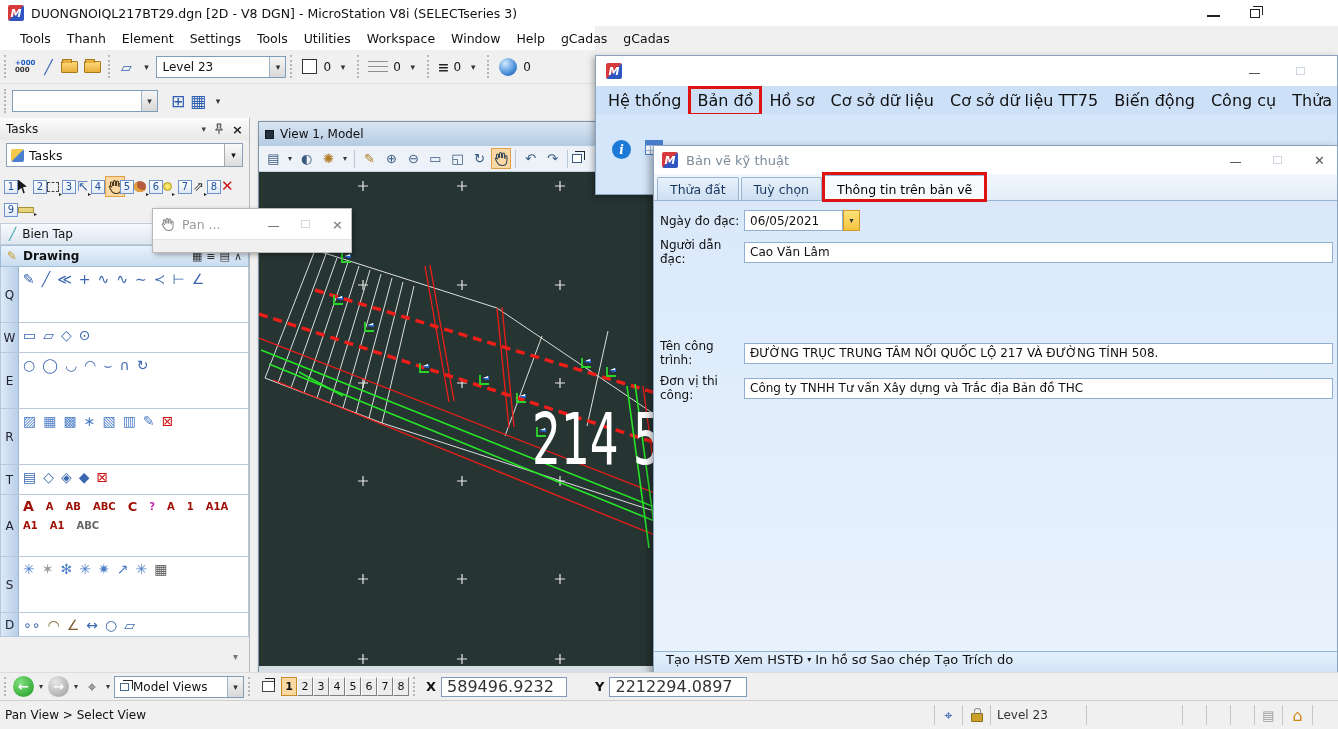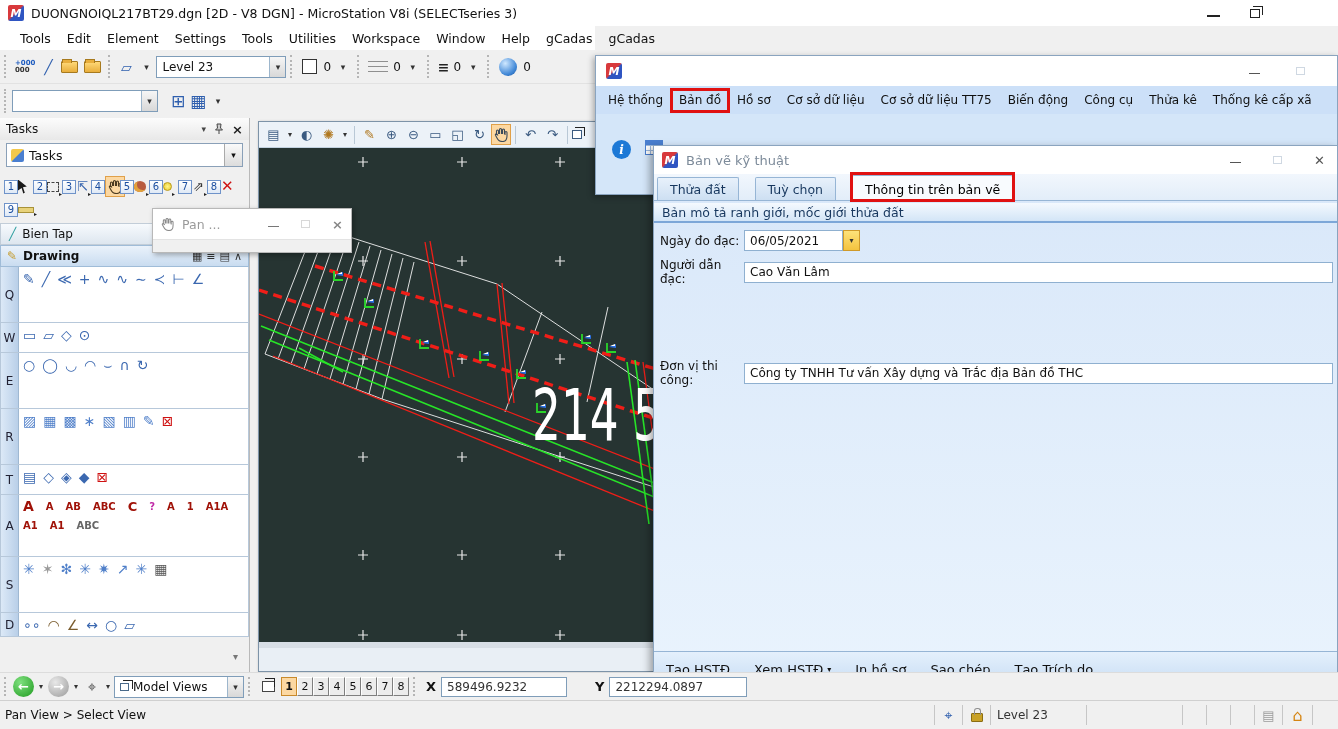--- a/index.html
+++ b/index.html
@@ -102,79 +102,79 @@
   .pan-title .ctl{margin-left:auto;display:flex;gap:22px;align-items:center;color:#777;}
   .ico-min2{width:11px;border-bottom:1.5px solid #777;height:6px;}
   .ico-max2{width:9px;height:8px;border:1.5px solid #d8d8d8;}
   .panbody{height:13px;background:#f0f0f0;border-top:1px solid #e3e3e3;}
   
   .gcadas{left:595px;top:55px;width:743px;height:140px;background:#d4e6f9;border:1px solid #8aa4bf;box-shadow:-2px 2px 6px rgba(0,0,0,.3);}
   .gc-title{height:30px;background:#fff;display:flex;align-items:center;gap:8px;padding:0 10px;}
   .gc-title .t{color:#7d8b9a;font-size:13px;}
   .gc-title .ctl{margin-left:auto;display:flex;gap:36px;align-items:center;margin-right:22px;color:#555;}
   .gc-menu{height:28px;background:#cce0f8;display:flex;align-items:center;padding-left:4px;white-space:nowrap;overflow:hidden;}
-  .gc-menu .mi{padding:5px 8px;font-size:12px;position:relative;}
+  .gc-menu .mi{padding:5px 8px;font-size:16px;position:relative;}
   .ring-menu{position:absolute;left:-1px;right:-1px;top:0px;bottom:-1px;border:3px solid var(--accent_red);pointer-events:none;}
   .gc-body{height:80px;display:flex;align-items:flex-start;gap:14px;padding:26px 0 0 16px;}
   .infoico{width:19px;height:19px;border-radius:50%;background:#1d79d6;color:#fff;font-weight:bold;font-family:"DejaVu Serif",serif;font-style:italic;display:flex;align-items:center;justify-content:center;font-size:12px;}
   .gridico{width:18px;height:15px;border:1.5px solid #4a7fd0;background:
      linear-gradient(#4a7fd0 0 4px,transparent 4px),
      repeating-linear-gradient(90deg,transparent 0 4px,#9db9dd 4px 5px),
      repeating-linear-gradient(transparent 0 4px,#9db9dd 4px 5px),#fff;}
   
   .dlg{left:653px;top:145px;width:685px;height:533px;background:linear-gradient(#d8e7f9,#e9f3fd);border:1px solid #8aa4bf;box-shadow:-3px 3px 8px rgba(0,0,0,.35);display:flex;flex-direction:column;}
   .dlg-title{height:28px;background:#fff;display:flex;align-items:center;gap:8px;padding:0 8px;flex:0 0 auto;}
   .dlg-title .t{color:#7d8b9a;font-size:13px;}
   .dlg-title .ctl{margin-left:auto;display:flex;gap:32px;align-items:center;color:#555;margin-right:4px;}
   .closex{font-size:13px;color:#555;}
-  .tabs{height:27px;display:flex;align-items:flex-end;padding-left:3px;gap:16px;background:linear-gradient(#f2f7fd,#e2edf9);border-bottom:1px solid #96b5d5;flex:0 0 auto;}
+  .tabs{height:27px;display:flex;align-items:flex-end;padding-left:3px;gap:2px;background:linear-gradient(#f2f7fd,#e2edf9);border-bottom:1px solid #96b5d5;flex:0 0 auto;}
   .tab{padding:4px 12px 3px;font-size:12.5px;background:linear-gradient(#e8f1fb,#cddff2);border:1px solid #96b5d5;border-bottom:none;border-radius:2px 2px 0 0;color:#17375e;position:relative;}
   .tab.active{background:#f8fbfe;color:#000;padding-top:6px;margin-bottom:-1px;border-bottom:1px solid #f8fbfe;}
   .ring-tab{position:absolute;left:-3px;right:-3px;top:-4px;bottom:-2px;border:3px solid var(--accent_red);pointer-events:none;}
   .dlg-content{flex:1;padding:2px 0 0;display:flex;flex-direction:column;overflow:hidden;}
   .sechd{height:20px;background:linear-gradient(#f4f9fe,#d3e5f7);border-bottom:2px solid #7da7d8;color:#17375e;font-size:12.5px;display:flex;align-items:center;padding-left:8px;flex:0 0 auto;}
   .fieldrow{display:flex;align-items:center;margin:7px 2px 0 6px;flex:0 0 auto;}
   .fieldrow .lbl{width:84px;font-size:12px;flex:0 0 auto;}
   .tinput{height:21px;background:#fff;border:1px solid #8fb0d0;display:flex;align-items:center;padding:0 5px;font-size:12px;}
   .dateinput{width:99px;position:relative;}
   .datebtn{position:absolute;right:-18px;top:-1px;width:17px;height:21px;background:linear-gradient(#fde27a,#f4c33f);border:1px solid #cf9a2a;display:flex;align-items:center;justify-content:center;font-size:8px;color:#333;}
   .wide{flex:1;margin-right:2px;}
   .spacer1{height:66px;flex:0 0 auto;}
-  .dlg-footer{margin-top:auto;height:26px;background:linear-gradient(#e4f0fc,#cfe2f6);border-top:1px solid #96b5d5;display:flex;align-items:flex-end;gap:24px;padding:0 12px;font-size:13px;flex:0 0 auto;}
+  .dlg-footer{margin-top:auto;height:26px;background:linear-gradient(#e4f0fc,#cfe2f6);border-top:1px solid #96b5d5;display:flex;align-items:flex-start;gap:4px;padding:0 12px;font-size:13px;flex:0 0 auto;}
   .fbtn{display:flex;align-items:center;gap:4px;}
   
   .btoolbar{left:0;top:672px;width:1338px;height:28px;background:#f0f0f0;display:flex;align-items:center;border-top:1px solid #dcdcdc;}
   .circ{width:21px;height:21px;border-radius:50%;display:flex;align-items:center;justify-content:center;color:#fff;font-size:13px;font-weight:bold;margin:0 1px;}
   .circ.g{background:radial-gradient(circle at 35% 30%,#7fe07f,#1f9a1f);}
   .circ.gray{background:radial-gradient(circle at 35% 30%,#e8e8e8,#9a9a9a);}
   .vnum{width:16px;height:19px;border:1px solid;border-color:#fff #7f7f7f #7f7f7f #fff;background:#ececec;font-size:11px;display:flex;align-items:center;justify-content:center;}
   .vnum.active{background:var(--selected_tool_bg);border-color:#c98a2c;font-weight:bold;}
   .coordlbl{font-weight:bold;font-size:13px;margin:0 5px;}
-  .coordval{height:20px;background:#fff;border:1px solid #7f9db9;display:flex;align-items:center;padding:0 5px;font-size:12px;color:#333;}
+  .coordval{height:20px;background:#fff;border:1px solid #7f9db9;display:flex;align-items:center;padding:0 5px;font-size:16px;color:#333;}
   .statusbar{left:0;top:700px;width:1338px;height:29px;background:#f0f0f0;border-top:1px solid #d0d0d0;display:flex;align-items:center;font-size:12px;}
   .statusbar .msg{padding-left:5px;}
   .scell{height:20px;display:flex;align-items:center;justify-content:center;border-left:1px solid #c6c6c6;padding:0 6px;color:#333;}
   .lock{width:12px;height:9px;background:#c9a227;border:1px solid #8a6d12;border-radius:1px;position:relative;margin-top:5px;}
   .lock:before{content:"";position:absolute;left:2px;top:-6px;width:5px;height:6px;border:1.5px solid #8f8f8f;border-bottom:none;border-radius:3px 3px 0 0;}
 </style>
 </head>
 <body>
 
 <div class="abs main-title">
   <span class="mslogo">M</span>
   <span class="t">DUONGNOIQL217BT29.dgn [2D - V8 DGN] - MicroStation V8i (SELECTseries 3)</span>
   <span class="winctl">
     <span class="ico-min"></span>
     <span class="ico-restore"></span>
   </span>
 </div>
 
 <div class="abs menubar">
   <span class="mi">Tools</span>
-  <span class="mi">Edit</span>
+  <span class="mi">Thanh</span>
   <span class="mi">Element</span>
   <span class="mi">Settings</span>
   <span class="mi">Tools</span>
   <span class="mi">Utilities</span>
   <span class="mi">Workspace</span>
   <span class="mi">Window</span>
   <span class="mi">Help</span>
   <span class="mi">gCadas</span>
   <span class="mi">gCadas</span>
 </div>
@@ -398,20 +398,24 @@
       <b class="tg" style="color:#7a5c2e">∠</b>
       <b class="tg">↔</b>
       <b class="tg">○</b>
       <b class="tg">▱</b>
     </div>
   </div>
   <span class="scrollarr">▾</span>
 </div>
 
 <div class="abs viewwin">
+  <div class="view-title">
+    <span class="sqico"></span>
+    <span>View 1, Model</span>
+  </div>
   <div class="view-tb">
     <span class="vtb">▤</span>
     <span class="vtb" style="width:10px;font-size:8px;color:#333">▾</span>
     <span class="vtb">◐</span>
     <span class="vtb gold">✺</span>
     <span class="vtb" style="width:10px;font-size:8px;color:#333">▾</span>
     <span class="vsep"></span>
     <span class="vtb gold">✎</span>
     <span class="vtb">⊕</span>
     <span class="vtb">⊖</span>
@@ -562,35 +566,40 @@
       <span class="ico-max2" style="border-color:#cfd8e2"></span>
       <span class="closex">✕</span>
     </span>
   </div>
   <div class="tabs">
     <span class="tab">Thửa đất</span>
     <span class="tab">Tuỳ chọn</span>
     <span class="tab active"><span>Thông tin trên bản vẽ</span><span class="ring-tab"></span></span>
   </div>
   <div class="dlg-content">
-    <div class="sechd">Bản mô tả ranh giới, mốc giới thửa đất</div>
     <div class="fieldrow">
       <span class="lbl">Ngày đo đạc:</span>
       <span class="tinput dateinput">
         <span>06/05/2021</span>
         <span class="datebtn">▾</span>
       </span>
     </div>
     <div class="fieldrow">
       <span class="lbl">Người dẫn đạc:</span>
       <span class="tinput wide">
           <span>Cao Văn Lâm</span>
         </span>
     </div>
     <div class="spacer1"></div>
+    <div class="fieldrow">
+      <span class="lbl">Tên công trình:</span>
+      <span class="tinput wide">
+          <span>ĐƯỜNG TRỤC TRUNG TÂM NỐI QUỐC LỘ 217 VÀ ĐƯỜNG TÍNH 508.</span>
+        </span>
+    </div>
     <div class="fieldrow">
       <span class="lbl">Đơn vị thi công:</span>
       <span class="tinput wide">
           <span>Công ty TNHH Tư vấn Xây dựng và Trắc địa Bản đồ THC</span>
         </span>
     </div>
     <div class="dlg-footer">
       <span class="fbtn">Tạo HSTĐ</span>
       <span class="fbtn">
           <span>Xem HSTĐ</span>

